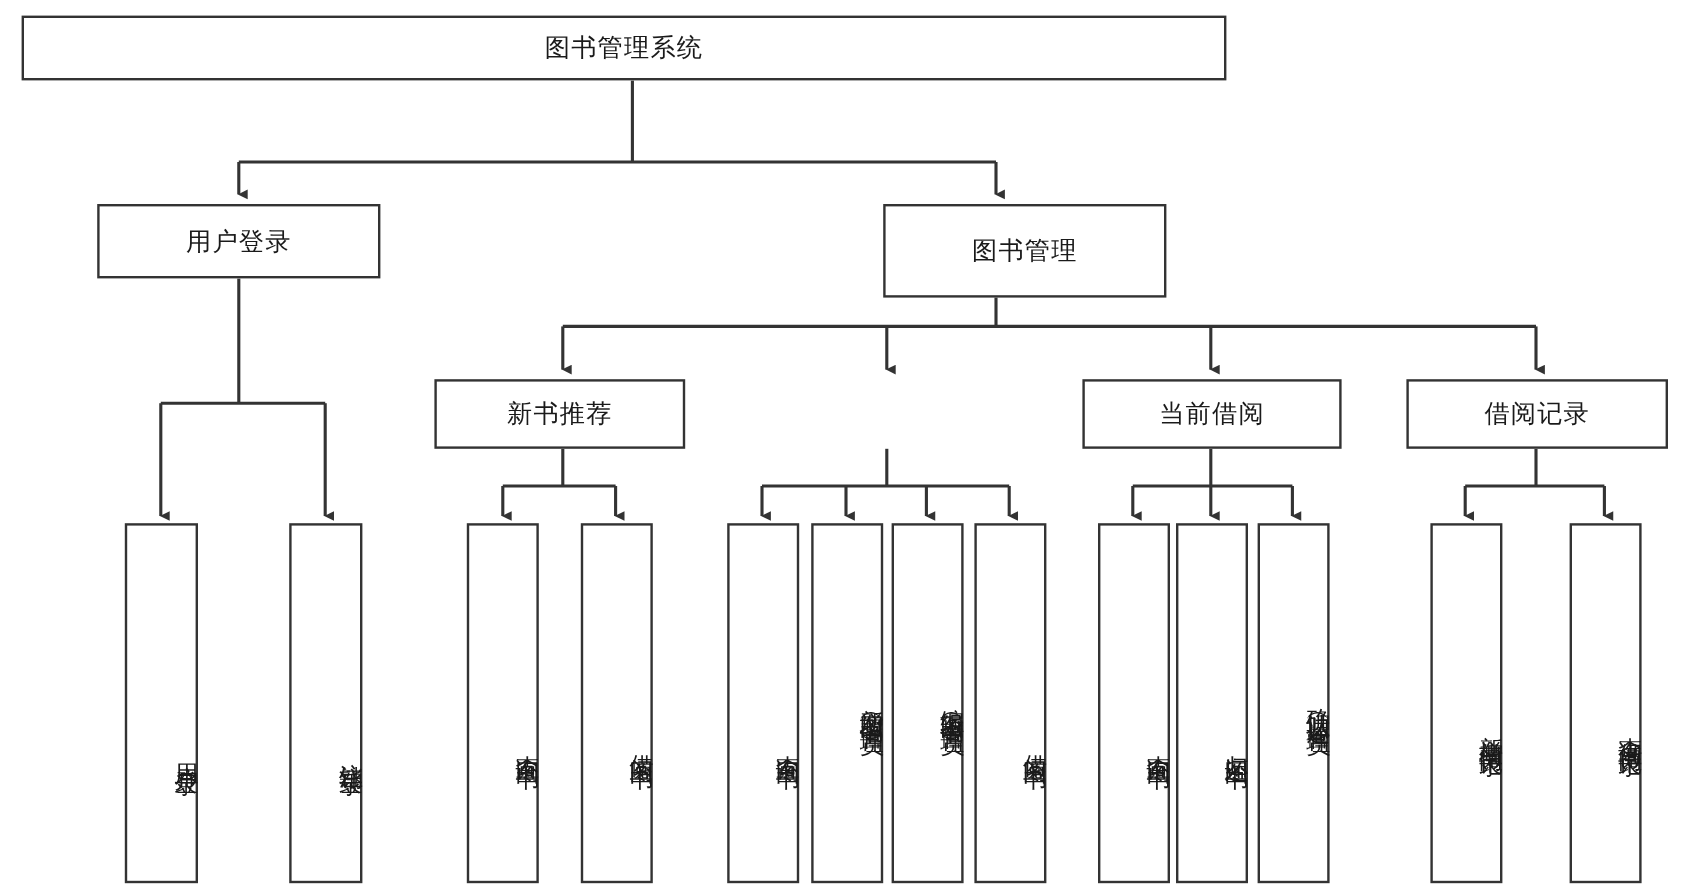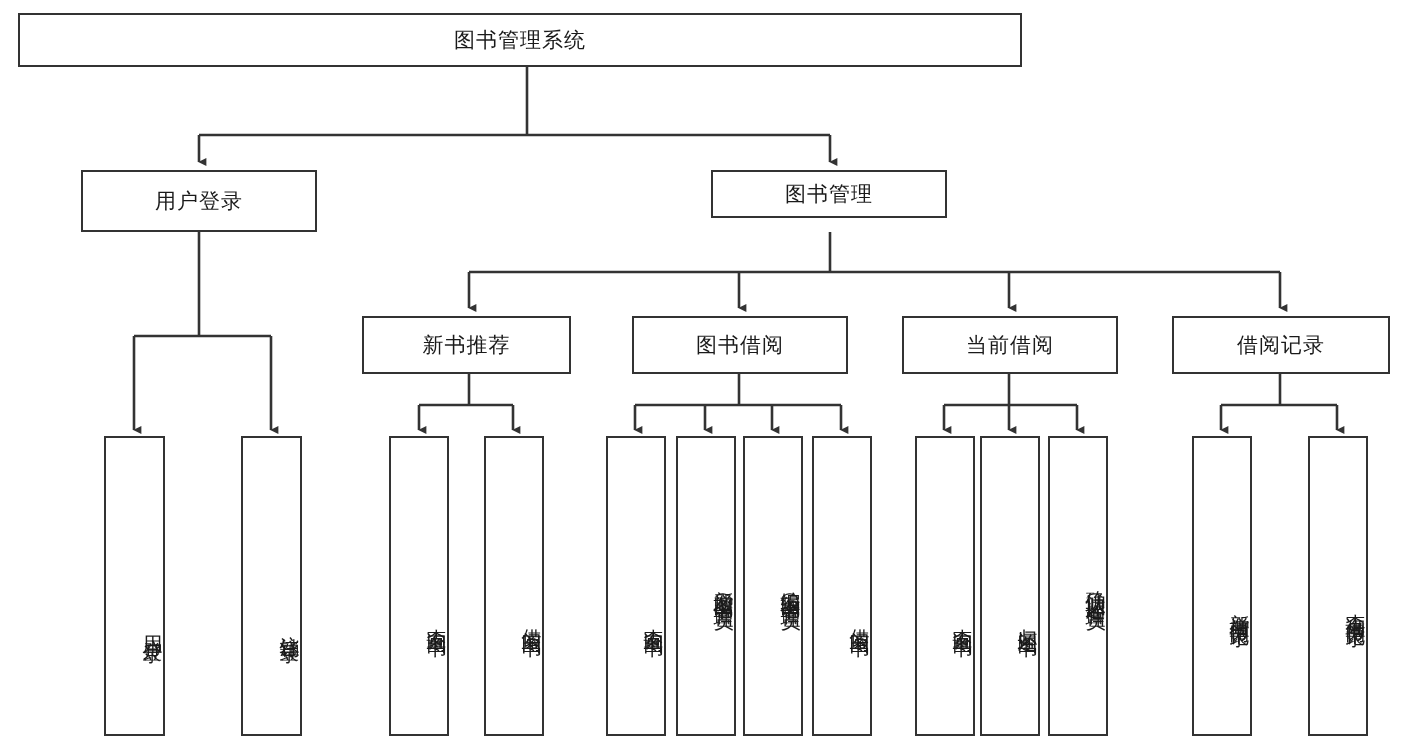--- a/index.html
+++ b/index.html
@@ -49,20 +49,21 @@
     align-items: flex-start;
     justify-content: center;
   }
   .node-box.vertical.tall-text {
     align-items: flex-start;
     padding-top: 3px;
   }
   .node-label {
     display: block;
     white-space: nowrap;
+    font-family: Liberation Mono, monospace;
   }
   #watermark {
     position: absolute;
     right: 8px;
     bottom: 4px;
     font-size: 17px;
     color: #b8b8b8;
     letter-spacing: 0.5px;
     white-space: nowrap;
     pointer-events: none;
@@ -138,30 +139,27 @@
     </g>
   </svg>
 
   <div class="node-box horizontal" style="left:18px; top:13px; width:1004px; height:54px;">
     <span class="node-label">图书管理系统</span>
   </div>
 
   <div class="node-box horizontal" style="left:81px; top:170px; width:236px; height:62px;">
     <span class="node-label">用户登录</span>
   </div>
-  <div class="node-box horizontal" style="left:711px; top:170px; width:236px; height:48px;">
+  <div class="node-box horizontal" style="left:736px; top:170px; width:236px; height:78px;">
     <span class="node-label">图书管理</span>
   </div>
 
   <div class="node-box horizontal" style="left:362px; top:316px; width:209px; height:58px;">
     <span class="node-label">新书推荐</span>
   </div>
-  <div class="node-box horizontal" style="left:632px; top:316px; width:216px; height:58px;">
-    <span class="node-label">图书借阅</span>
-  </div>
   <div class="node-box horizontal" style="left:1172px; top:316px; width:218px; height:58px;">
     <span class="node-label">借阅记录</span>
   </div>
   <div class="node-box horizontal" style="left:902px; top:316px; width:216px; height:58px;">
     <span class="node-label">当前借阅</span>
   </div>
 
   <div class="node-box vertical" style="left:104px; top:436px; width:61px; height:300px; padding-top:80px;">
     <span class="node-label">用户登录</span>
   </div>

